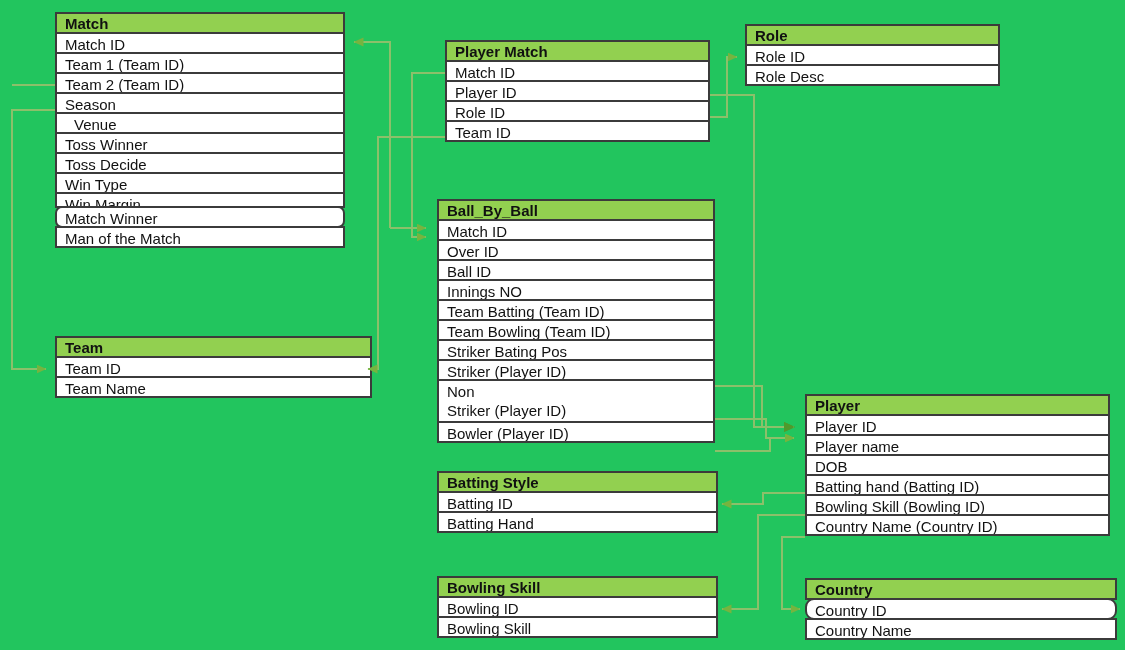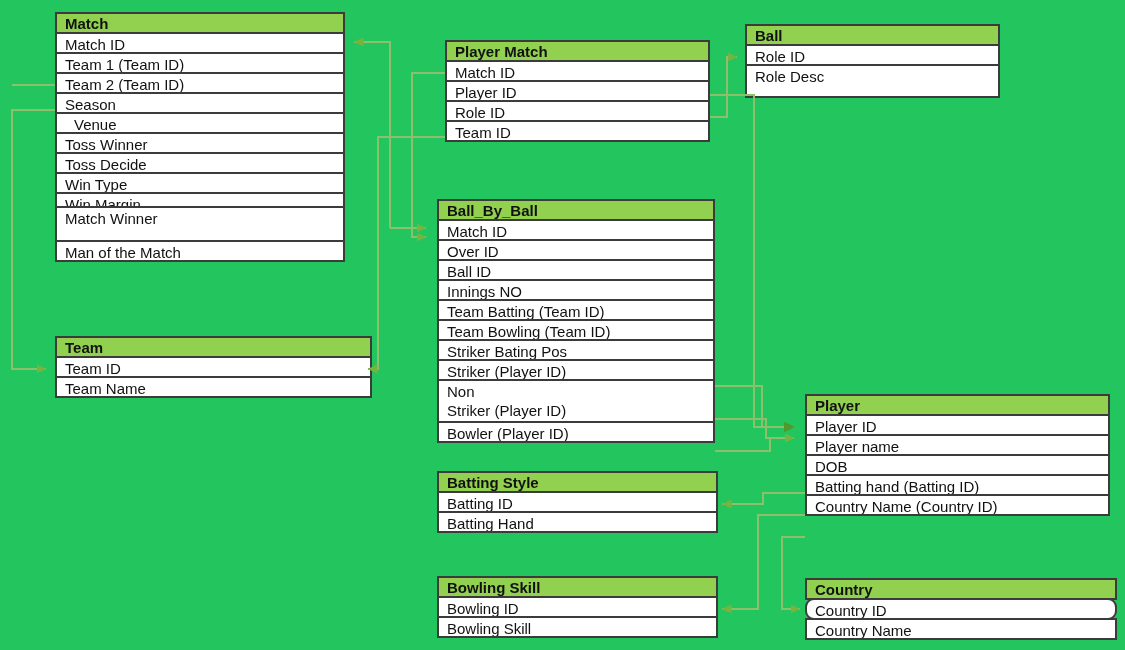--- a/index.html
+++ b/index.html
@@ -57,39 +57,39 @@
         <div class="ent-header">Match</div>
         <div class="ent-row" style="height: 22px;">Match ID</div>
         <div class="ent-row" style="height: 22px;">Team 1 (Team ID)</div>
         <div class="ent-row" style="height: 22px;">Team 2 (Team ID)</div>
         <div class="ent-row" style="height: 22px;">Season</div>
         <div class="ent-row" style="height: 22px; padding-left: 17px;">Venue</div>
         <div class="ent-row" style="height: 22px;">Toss Winner</div>
         <div class="ent-row" style="height: 22px;">Toss Decide</div>
         <div class="ent-row" style="height: 22px;">Win Type</div>
         <div class="ent-row" style="height: 16px;">Win Margin</div>
-        <div class="ent-row" style="height: 36px;">Match Winner</div>
+        <div class="ent-row" style="height: 22px; border-radius: 7px;">Match Winner</div>
         <div class="ent-row" style="height: 22px;">Man of the Match</div>
       </div>
       <div class="entity" style="left: 55px; top: 336px; width: 317px;">
         <div class="ent-header">Team</div>
         <div class="ent-row" style="height: 22px;">Team ID</div>
         <div class="ent-row" style="height: 22px;">Team Name</div>
       </div>
       <div class="entity" style="left: 445px; top: 40px; width: 265px;">
         <div class="ent-header">Player Match</div>
         <div class="ent-row" style="height: 22px;">Match ID</div>
         <div class="ent-row" style="height: 22px;">Player ID</div>
         <div class="ent-row" style="height: 22px;">Role ID</div>
         <div class="ent-row" style="height: 22px;">Team ID</div>
       </div>
       <div class="entity" style="left: 745px; top: 24px; width: 255px;">
-        <div class="ent-header">Ball</div>
+        <div class="ent-header">Role</div>
         <div class="ent-row" style="height: 22px;">Role ID</div>
-        <div class="ent-row" style="height: 34px;">Role Desc</div>
+        <div class="ent-row" style="height: 22px;">Role Desc</div>
       </div>
       <div class="entity" style="left: 437px; top: 199px; width: 278px;">
         <div class="ent-header">Ball_By_Ball</div>
         <div class="ent-row" style="height: 22px;">Match ID</div>
         <div class="ent-row" style="height: 22px;">Over ID</div>
         <div class="ent-row" style="height: 22px;">Ball ID</div>
         <div class="ent-row" style="height: 22px;">Innings NO</div>
         <div class="ent-row" style="height: 22px;">Team Batting (Team ID)</div>
         <div class="ent-row" style="height: 22px;">Team Bowling (Team ID)</div>
         <div class="ent-row" style="height: 22px;">Striker Bating Pos</div>
@@ -107,20 +107,21 @@
         <div class="ent-header">Bowling Skill</div>
         <div class="ent-row" style="height: 22px;">Bowling ID</div>
         <div class="ent-row" style="height: 22px;">Bowling Skill</div>
       </div>
       <div class="entity" style="left: 805px; top: 394px; width: 305px;">
         <div class="ent-header">Player</div>
         <div class="ent-row" style="height: 22px;">Player ID</div>
         <div class="ent-row" style="height: 22px;">Player name</div>
         <div class="ent-row" style="height: 22px;">DOB</div>
         <div class="ent-row" style="height: 22px;">Batting hand (Batting ID)</div>
+        <div class="ent-row" style="height: 22px;">Bowling Skill (Bowling ID)</div>
         <div class="ent-row" style="height: 22px;">Country Name (Country ID)</div>
       </div>
       <div class="entity" style="left: 805px; top: 578px; width: 312px;">
         <div class="ent-header">Country</div>
         <div class="ent-row" style="height: 22px; border-radius: 9px;">Country ID</div>
         <div class="ent-row" style="height: 22px;">Country Name</div>
       </div>
     </div>
 </div>
 

